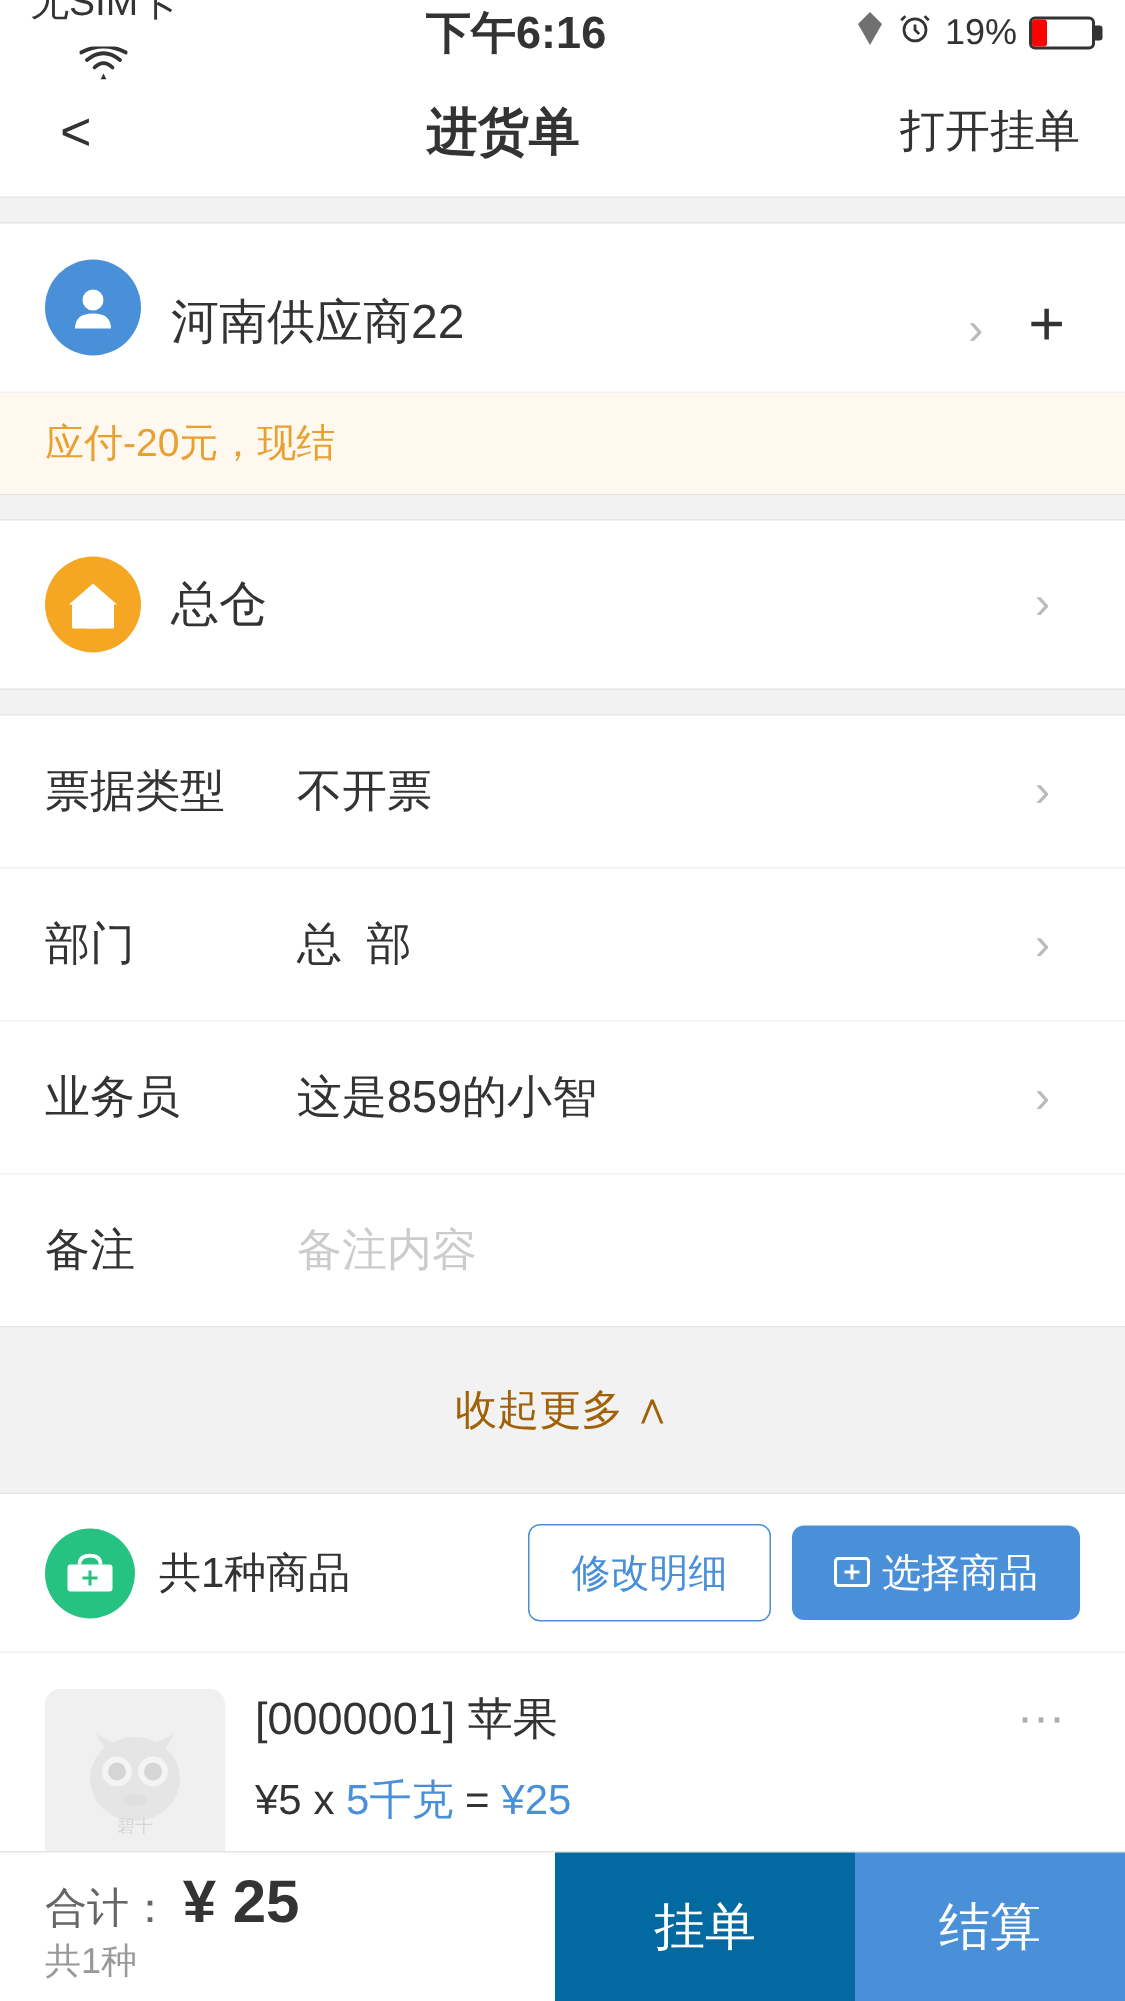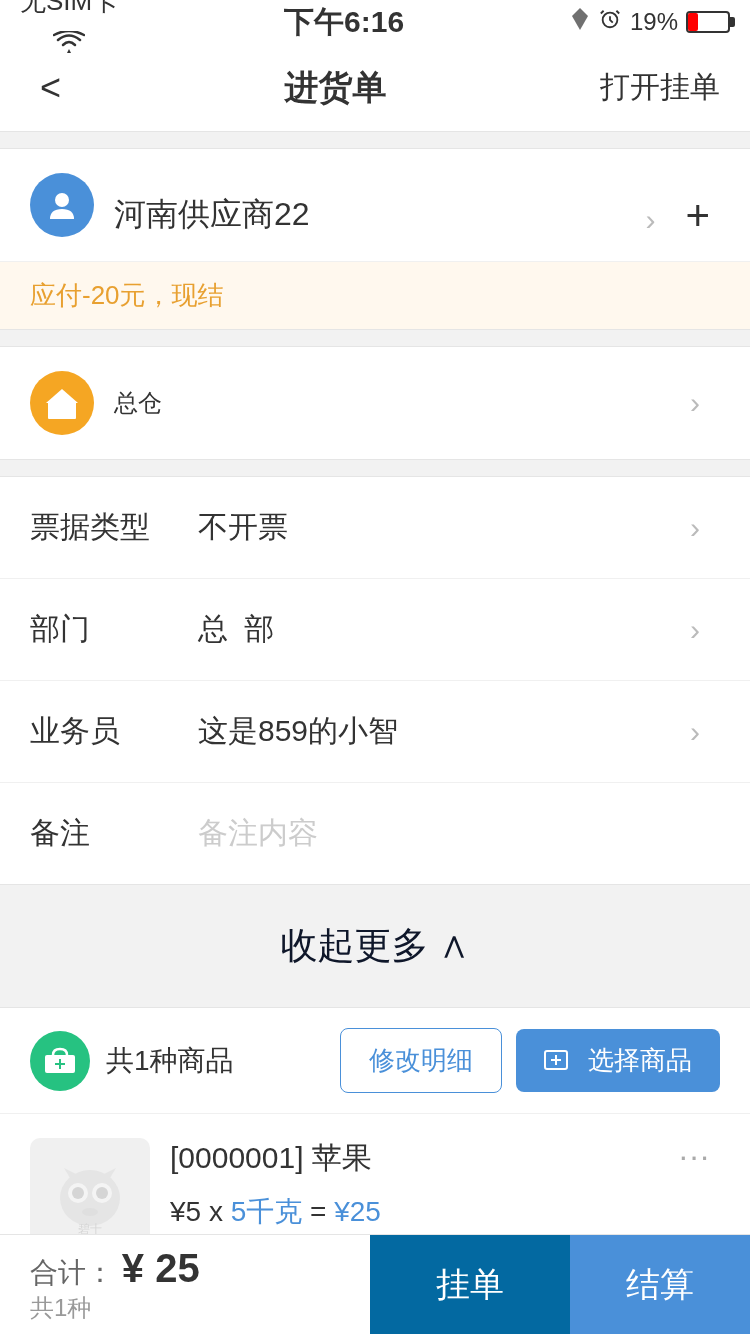--- a/index.html
+++ b/index.html
@@ -141,21 +141,21 @@
       border-radius: 50%;
       background: #f5a623;
       display: flex; align-items: center; justify-content: center;
       color: #fff;
       font-size: 30px;
       margin-right: 20px;
       flex-shrink: 0;
     }
     .warehouse-name {
       flex: 1;
-      font-size: 24px;
+      font-size: 32px;
       color: #333;
     }
 
     
     .form-section {
       background: #fff;
       margin-top: 16px;
       border-top: 1px solid #e5e5e5;
       border-bottom: 1px solid #e5e5e5;
     }
@@ -185,22 +185,22 @@
     }
     .form-value.spaced {
       letter-spacing: 4px;
     }
 
     
     .collapse-btn {
       background: #f2f2f2;
       padding: 20px 46px;
       text-align: center;
-      font-size: 37px;
-      color: #0f172a;
+      font-size: 28px;
+      color: #a16207;
       cursor: pointer;
       margin-top: 16px;
     }
 
     
     .products-section {
       background: #fff;
       margin-top: 16px;
       border-top: 1px solid #e5e5e5;
       border-bottom: 1px solid #e5e5e5;
@@ -239,21 +239,21 @@
     .btn-filled {
       background: #4a90d9;
       color: #fff;
       border: none;
       padding: 14px 28px;
       border-radius: 8px;
       font-size: 26px;
       cursor: pointer;
       display: flex;
       align-items: center;
-      gap: 20px;
+      gap: 8px;
     }
 
     
     .product-item {
       display: flex;
       align-items: flex-start;
       padding: 24px 30px;
     }
     .product-thumb {
       width: 120px; height: 120px;

